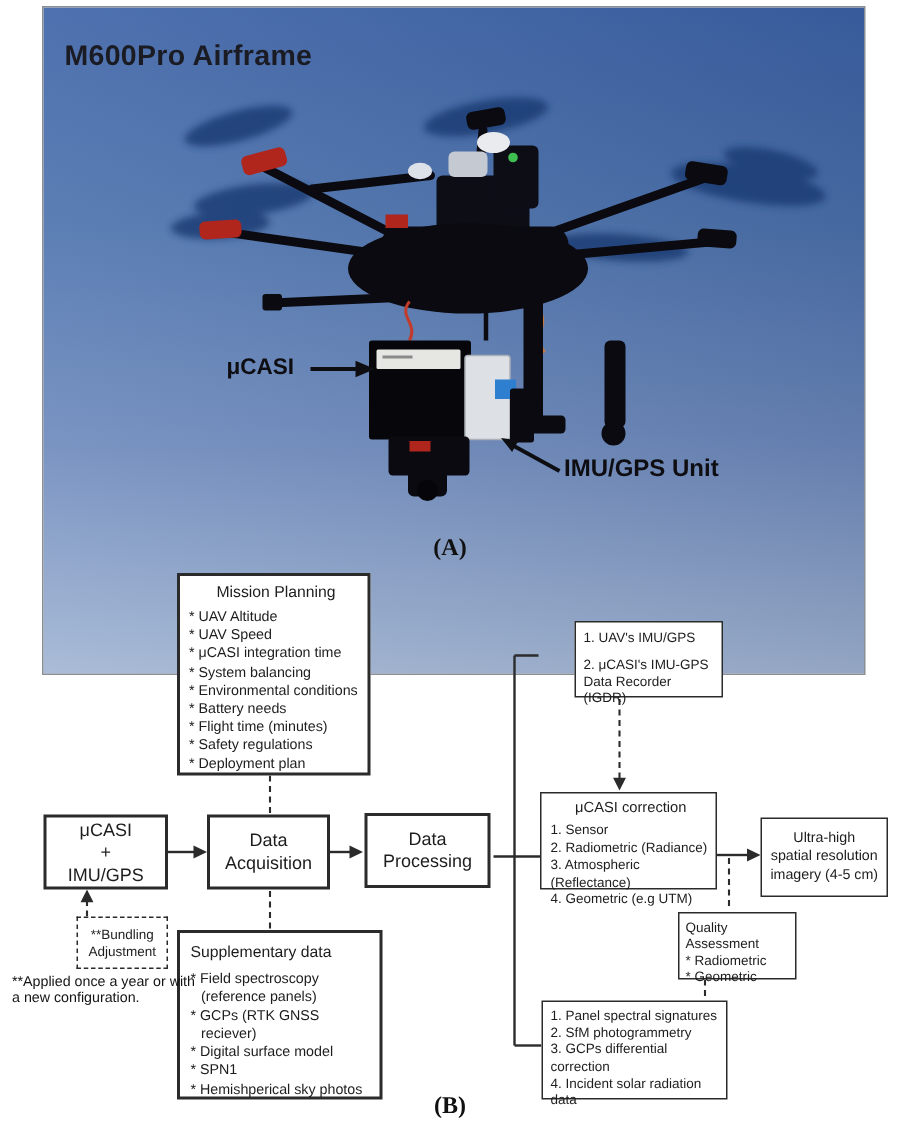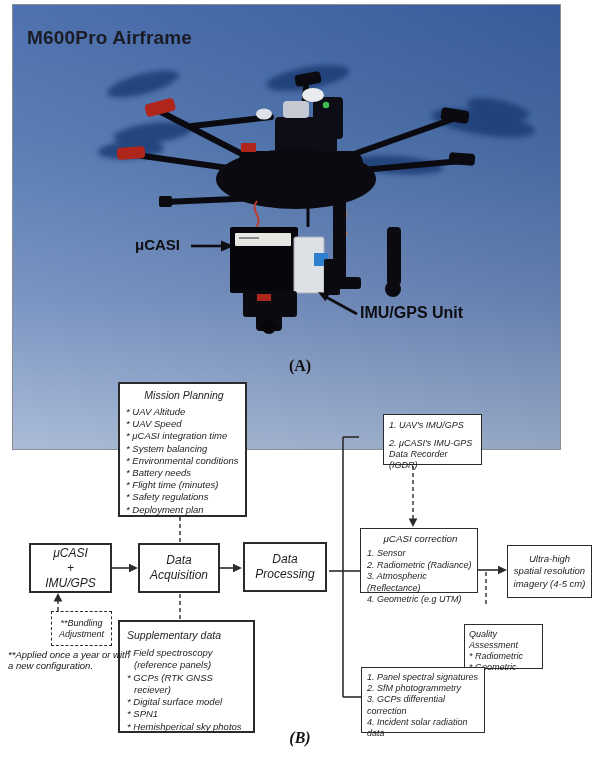--- a/index.html
+++ b/index.html
@@ -1,36 +1,36 @@
 <!DOCTYPE html>
 <html><head>
 <meta charset="utf-8">
 <style>
   html,body{margin:0;padding:0;background:#ffffff;}
   .page{position:relative;width:600px;height:758px;background:#ffffff;overflow:hidden;
         font-family:"Liberation Sans",sans-serif;color:#1d1d1d;}
 
   
-  .photo{position:absolute;left:12px;top:4px;width:549px;height:446px;box-sizing:border-box;
+  .photo{position:absolute;left:28px;top:4px;width:549px;height:446px;box-sizing:border-box;
          border:1px solid #8a8f96;
          background:
            linear-gradient(100deg, rgba(255,255,255,0.10), rgba(0,0,20,0.10)),
            linear-gradient(to bottom,#3a61a6 0%,#4a71ad 32%,#6e8bbe 66%,#a4b8d6 100%); text-align: right;}
   .photo svg{position:absolute;left:0;top:0;}
   .photo-title{position:absolute;left:14px;top:22px;font-size:19px;font-weight:600;
                color:#1b1b24;letter-spacing:.2px;}
   .ann{position:absolute;color:#0e0e12;font-weight:600;}
   .ann-mucasi{left:122px;top:231px;font-size:15px;}
   .ann-imu{left:347px;top:299px;font-size:16px;}
   .panel-label{position:absolute;left:0;right:0;text-align:center;
                font-family:"Liberation Serif",serif;font-weight:bold;font-size:16px;color:#111;}
   .label-a{top:357px;}
 
   
-  .panel-b{position:absolute;left:0;top:375px;width:600px;height:383px;font-style:italic;}
+  .panel-b{position:absolute;left:0;top:375px;width:600px;height:383px;}
   .panel-b svg.connectors{position:absolute;left:0;top:0;}
   .fbox{position:absolute;box-sizing:border-box;background:#fff;border:1.5px solid #2b2b2b;
         font-size:9px;line-height:11.2px;color:#1d1d1d;}
   .fbox.thick{border-width:2px;}
   .fbox.dashed{border:1.5px dashed #2b2b2b;margin-left:23px;}
   .center-lines{display:flex;flex-direction:column;align-items:center;justify-content:center;
                 text-align:center;}
   .bx-title{font-size:10.5px;line-height:13px;}
   .bx-title.centered{text-align:center;}
   .pipeline{font-size:12px;line-height:15px;}
@@ -46,21 +46,21 @@
   .box-sensor{left:29px;top:168px;width:83px;height:50px;}
   .box-acq{left:138px;top:168px;width:82px;height:50px;}
   .box-proc{left:243px;top:167px;width:84px;height:50px;}
 
   .box-corr{left:360px;top:153px;width:118px;height:65px;padding:4px 3px 0 6px;}
   .box-corr .bx-title{font-size:9.8px;line-height:12px;margin-bottom:3px;}
   .box-corr .item{line-height:11.5px;}
 
   .box-out{left:507px;top:170px;width:85px;height:53px;font-size:9.5px;line-height:12.5px;}
 
-  .box-qa{left:464px;top:233px;width:79px;height:45px;padding:4px 2px 0 4px;margin-top:16px;}
+  .box-qa{left:452px;top:233px;width:79px;height:45px;padding:4px 2px 0 4px;}
   .box-qa .bx-title{font-size:9px;line-height:11px;}
   .box-qa .item{line-height:11px;}
 
   .box-anc{left:361px;top:292px;width:124px;height:66px;padding:4px 3px 0 5px;}
   .box-anc .item{line-height:11.2px;}
 
   .box-supp{left:118px;top:245px;width:137px;height:113px;padding:7px 4px 0 7px;}
   .box-supp .bx-title{margin-bottom:5px;}
   .box-supp .item{font-size:9.5px;line-height:12.3px;padding-left:7px;text-indent:-7px;}
 

